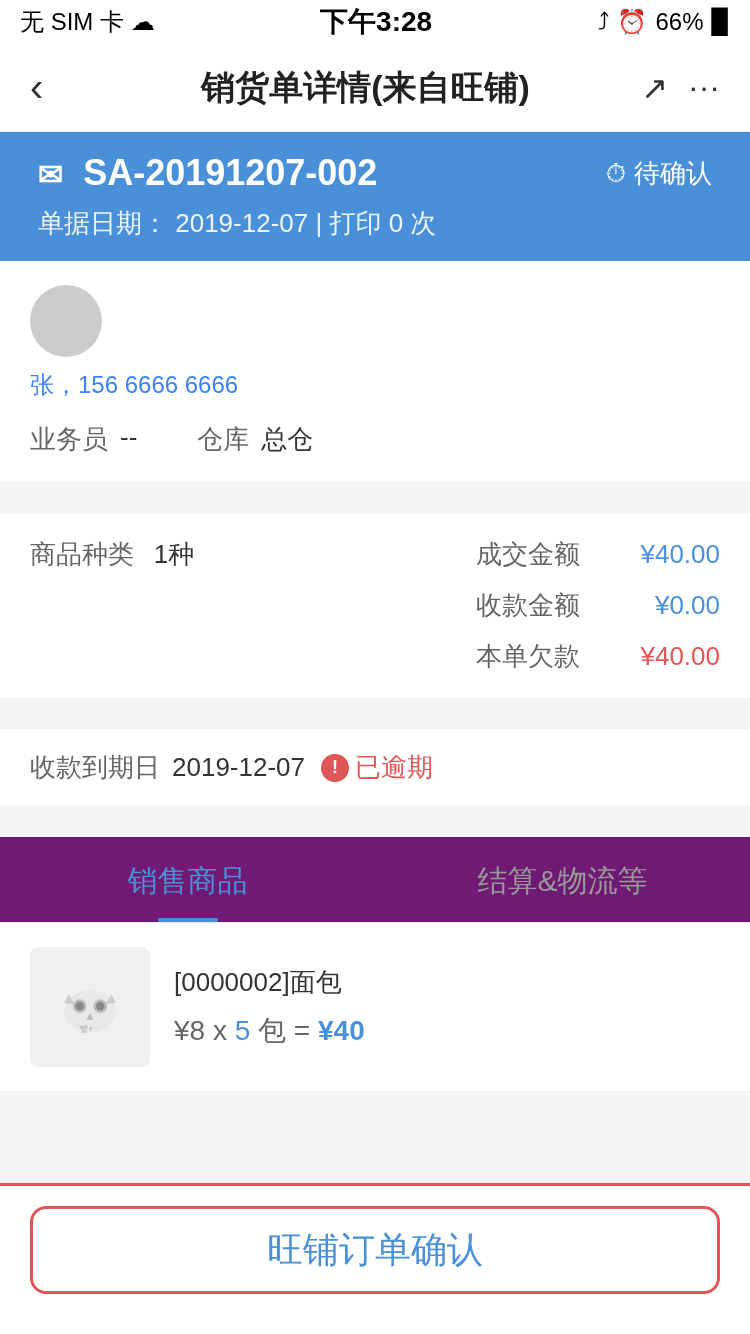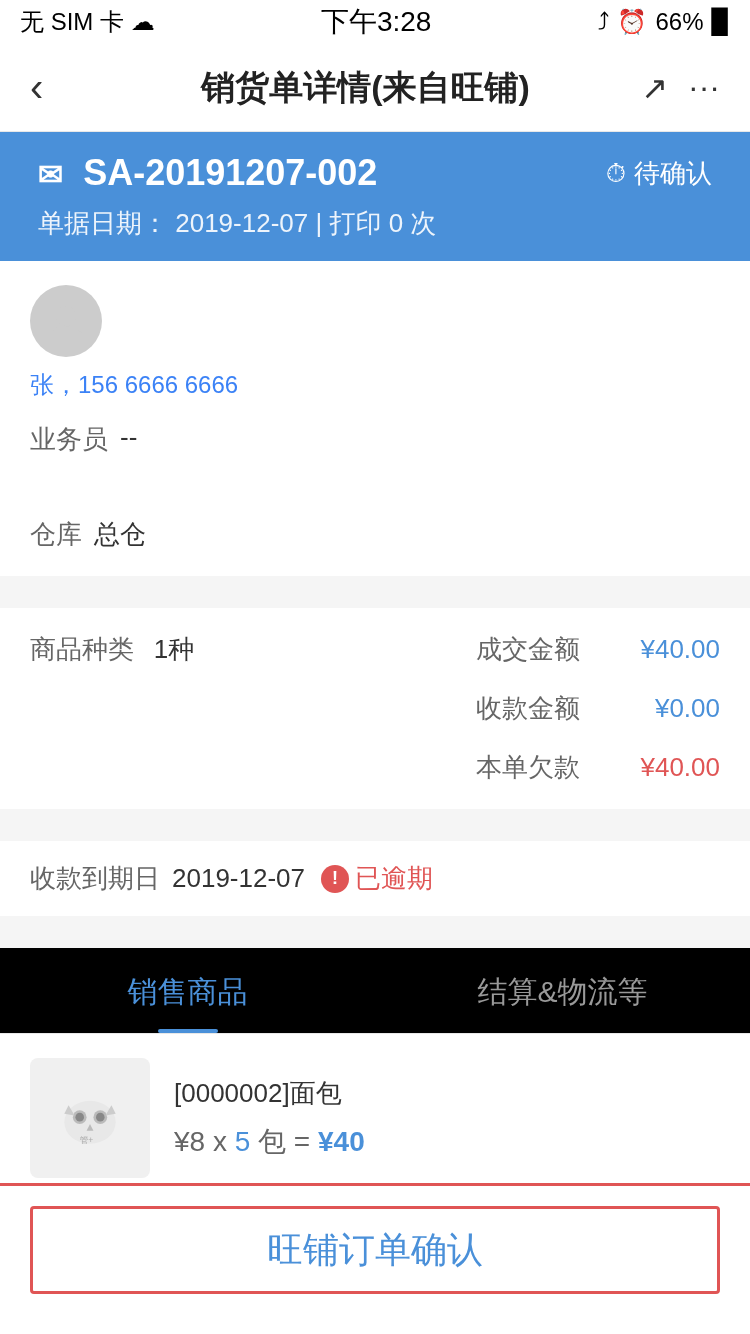--- a/index.html
+++ b/index.html
@@ -25,21 +25,21 @@
       font-size: 24px;
       font-weight: 500;
     }
     .status-left {
       display: flex;
       align-items: center;
       gap: 10px;
     }
     .status-center {
       font-size: 28px;
-      font-weight: 400;
+      font-weight: 700;
       text-align: center;
     }
     .status-right {
       display: flex;
       align-items: center;
       gap: 8px;
       font-size: 24px;
     }
 
     
@@ -134,21 +134,20 @@
     .customer-name {
       font-size: 24px;
       color: #3b82f6;
       margin-bottom: 21px;
     }
     .customer-meta {
       display: flex;
       gap: 60px;
       font-size: 26px;
       color: #666;
-      flex-direction: column;
     }
     .meta-item {
       display: flex;
       gap: 12px;
     }
     .meta-label { color: #666; }
     .meta-value { color: #333; }
 
     
     .amounts-section {
@@ -166,21 +165,21 @@
       color: #666;
     }
     .product-kinds-val {
       color: #333;
       font-size: 26px;
     }
     .amounts-right {
       display: flex;
       flex-direction: column;
       align-items: flex-end;
-      gap: 24px;
+      gap: 16px;
     }
     .amount-line {
       display: flex;
       gap: 20px;
       align-items: center;
     }
     .amount-label {
       font-size: 26px;
       color: #666;
     }
@@ -224,21 +223,21 @@
       font-size: 18px;
       font-weight: bold;
     }
     .overdue-text {
       color: #e05555;
       font-size: 26px;
     }
 
     
     .tabs-section {
-      background: #000000;
+      background: #701a75;
       margin-bottom: 0;
     }
     .tabs-row {
       display: flex;
       border-bottom: 1px solid #e8e8e8;
     }
     .tab-item {
       flex: 1;
       text-align: center;
       padding: 24px 0 20px;
@@ -316,21 +315,21 @@
       width: 750px;
       background: #fff;
       padding: 20px 30px 40px;
       border-top: 3px solid #e05555;
     }
     .confirm-btn {
       width: 100%;
       height: 88px;
       background: #fff;
       border: 3px solid #e05555;
-      border-radius: 4px;
+      border-radius: 16px;
       font-size: 36px;
       color: #4A90D9;
       font-weight: 500;
       cursor: pointer;
       display: flex;
       align-items: center;
       justify-content: center;
     }
 
     .divider {

